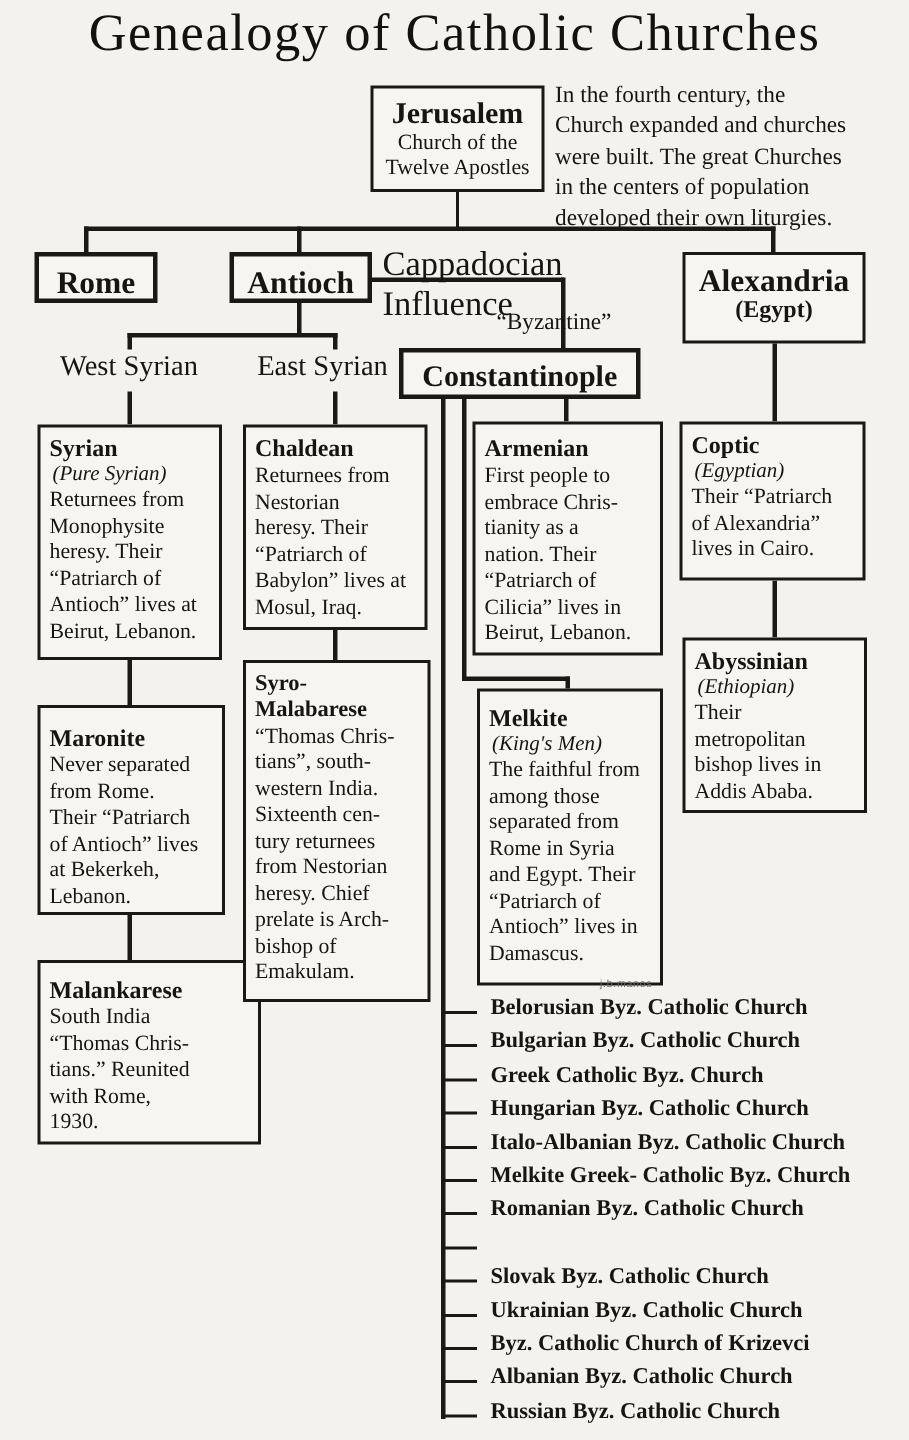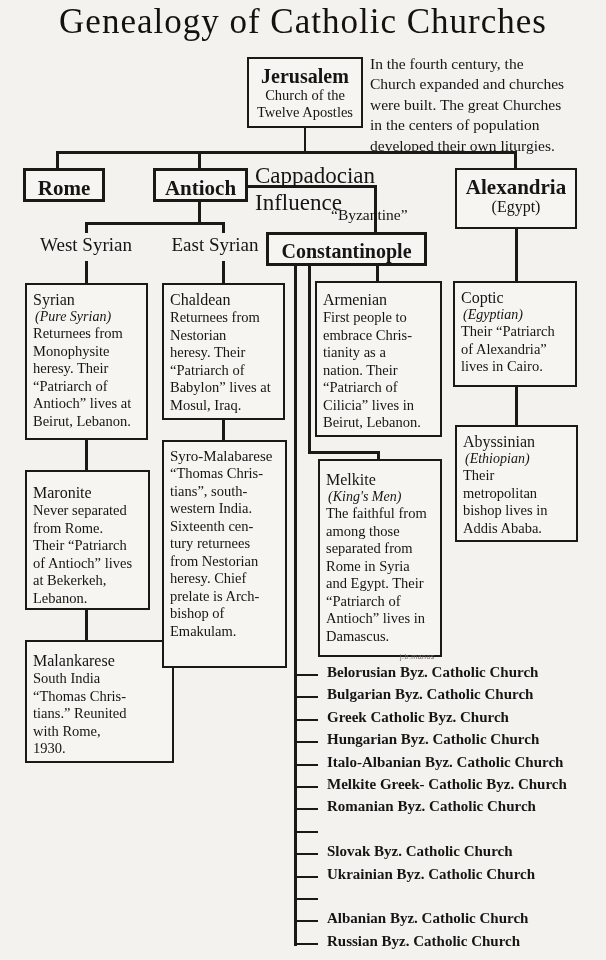--- a/index.html
+++ b/index.html
@@ -15,24 +15,24 @@
     color:#14120f;
   }
   .ln{ position:absolute; background:#1b1916; }
   .node{
     position:absolute; border:2px solid #1b1916; background:#f6f5f1;
     box-sizing:border-box; padding:6px 6px;
   }
   .node.thick{ border-width:3px; }
   .node.center{ text-align:center; }
   .city-title{ font-weight:bold; font-size:21px; line-height:1.05; }
-  .city-sub{ font-size:16px; line-height:1.15; white-space:pre-line; }
+  .city-sub{ font-size:16px; line-height:1.15; white-space:pre-line;font-weight:bold; }
   .jer-title{ font-weight:bold; font-size:20px; line-height:1.1; }
   .jer-sub{ font-size:14.5px; line-height:1.2; white-space:pre-line; }
-  .n-title{ font-weight:normal; font-size:16px; line-height:1.15; }
+  .n-title{ font-weight:bold; font-size:16px; line-height:1.15; }
   .n-alias{ font-style:italic; font-size:14px; line-height:1.15; padding-left:2px; }
   .n-body{ font-size:14.5px; line-height:17.5px; white-space:pre-line; }
   .free-label{ position:absolute; font-size:23px; }
   .branch-label{ position:absolute; font-size:19px; text-align:center; }
   .intro{
     position:absolute; left:370px; top:54px; width:234px;
     font-size:15.5px; line-height:1.32; white-space:pre-line;
   }
   .byz{
     position:absolute; left:327px; font-size:15px; font-weight:bold;
@@ -225,19 +225,20 @@
 
   <div class="byz" style="top:664px">Belorusian Byz. Catholic Church</div>
   <div class="byz" style="top:686px">Bulgarian Byz. Catholic Church</div>
   <div class="byz" style="top:709px">Greek Catholic Byz. Church</div>
   <div class="byz" style="top:731px">Hungarian Byz. Catholic Church</div>
   <div class="byz" style="top:754px">Italo-Albanian Byz. Catholic Church</div>
   <div class="byz" style="top:776px">Melkite Greek- Catholic Byz. Church</div>
   <div class="byz" style="top:798px">Romanian Byz. Catholic Church</div>
   <div class="byz" style="top:843px">Slovak Byz. Catholic Church</div>
   <div class="byz" style="top:866px">Ukrainian Byz. Catholic Church</div>
+  <div class="byz" style="top:888px">Byz. Catholic Church of Krizevci</div>
   <div class="byz" style="top:910px">Albanian Byz. Catholic Church</div>
   <div class="byz" style="top:933px">Russian Byz. Catholic Church</div>
 
   <div class="credit">j.b.manos</div>
 
 
 </div>
 
 </body></html>

